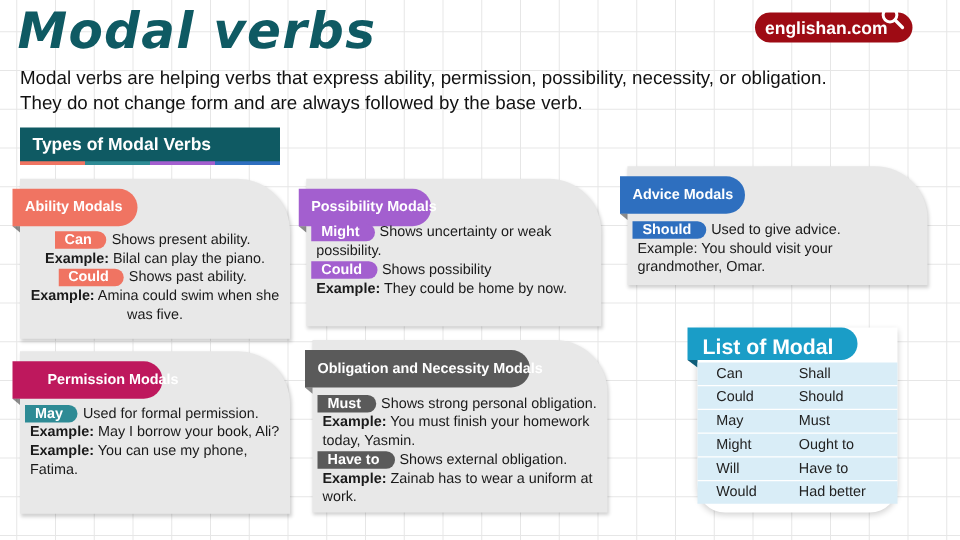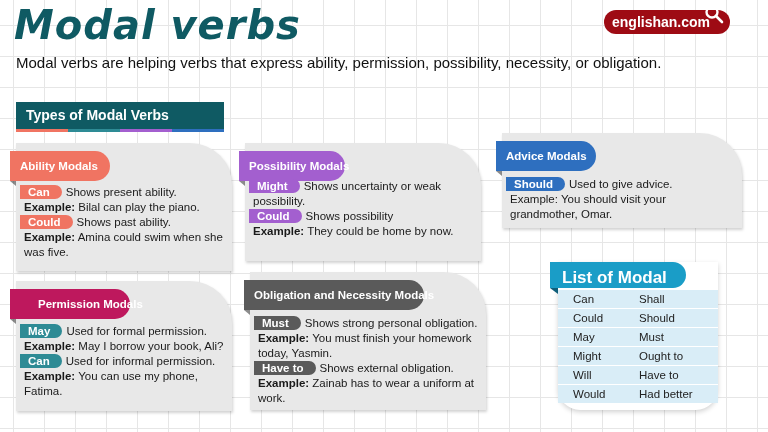--- a/index.html
+++ b/index.html
@@ -96,33 +96,34 @@
 <div class="logo">
   <span>englishan.com</span>
   <svg class="mag" viewBox="0 0 20 20">
     <circle cx="8" cy="8" r="5.5" fill="none" stroke="#fff" stroke-width="2.4"></circle>
     <line x1="12" y1="12" x2="18" y2="18" stroke="#fff" stroke-width="2.6" stroke-linecap="round"></line>
   </svg>
 </div>
 
 <div class="intro">
   <div>Modal verbs are helping verbs that express ability, permission, possibility, necessity, or obligation.</div>
+  <div>They do not change form and are always followed by the base verb.</div>
 </div>
 
 <div class="types-head">
   <span>Types of Modal Verbs</span>
   <div class="types-bar">
     <span style="background:#f07462"></span>
     <span style="background:#2e8b95"></span>
     <span style="background:#a35fcf"></span>
     <span style="background:#2e6fbf"></span>
   </div>
 </div>
 
-<div class="card" style="left:16px; top:143px; width:216px; height:128px;">
+<div class="card" style="left:16px; top:143px; width:216px; height:128px;text-align:center;">
   <div class="card-tag" style="background:#f07462; width:100px;">Ability Modals</div>
   <div class="card-body" style="top:42px;">
     <div><span class="pill" style="background:#f07462">Can</span><span>Shows present ability.</span></div>
     <div class="ex"><b>Example:</b><span> Bilal can play the piano.</span></div>
     <div><span class="pill" style="background:#f07462">Could</span><span>Shows past ability.</span></div>
     <div class="ex"><b>Example:</b><span> Amina could swim when she was five.</span></div>
   </div>
 </div>
 
 <div class="card" style="left:245px; top:143px; width:236px; height:118px;">
@@ -140,21 +141,20 @@
     <div><span class="pill" style="background:#2e6fbf">Should</span><span>Used to give advice.</span></div>
     <div class="ex"><b></b><span>Example: You should visit your grandmother, Omar.</span></div>
   </div>
 </div>
 
 <div class="card" style="left:16px; top:281px; width:216px; height:130px;">
   <div class="card-tag" style="background:#be185d; width:120px;padding-left:28px;">Permission Modals</div>
   <div class="card-body" style="top:43px;">
     <div><span class="pill" style="background:#2e8b95">May</span><span>Used for formal permission.</span></div>
     <div class="ex"><b>Example:</b><span> May I borrow your book, Ali?</span></div>
-    <div><span class="pill" style="background:#2e8b95">Can</span><span>Used for informal permission.</span></div>
     <div class="ex"><b>Example:</b><span> You can use my phone, Fatima.</span></div>
   </div>
 </div>
 
 <div class="card" style="left:250px; top:272px; width:236px; height:138px;">
   <div class="card-tag" style="background:#5a5a5a; width:180px;">Obligation and Necessity Modals</div>
   <div class="card-body" style="top:44px;">
     <div><span class="pill" style="background:#5a5a5a">Must</span><span>Shows strong personal obligation.</span></div>
     <div class="ex"><b>Example:</b><span> You must finish your homework today, Yasmin.</span></div>
     <div><span class="pill" style="background:#5a5a5a">Have to</span><span>Shows external obligation.</span></div>

